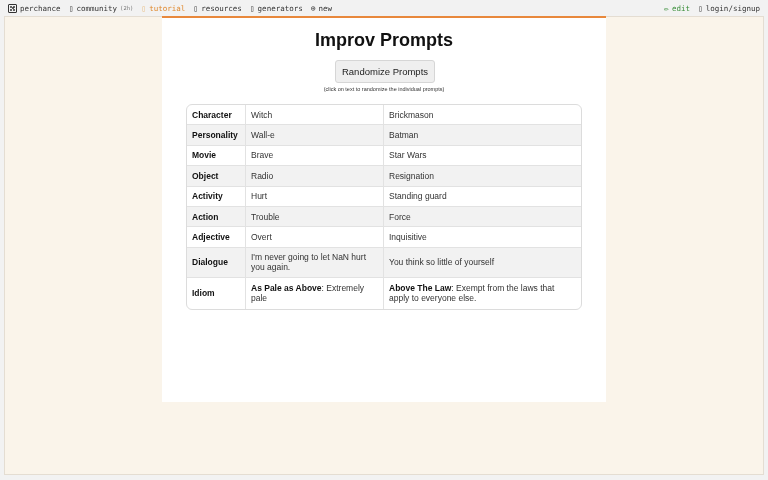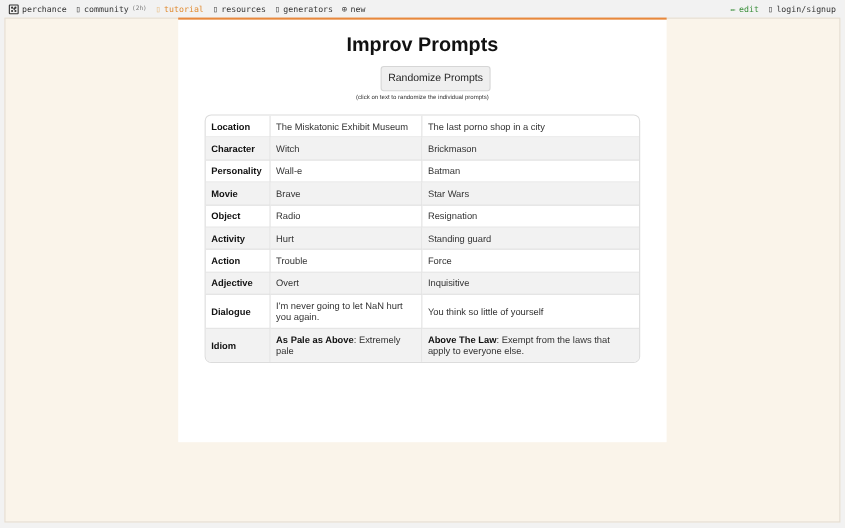--- a/index.html
+++ b/index.html
@@ -35,21 +35,21 @@
     .frame-accent { position: absolute; left: 162px; top: 16px; width: 444px; height: 2px; background: #e8883c; }
     .card {
       position: absolute; left: 162px; top: 18px; width: 444px; height: 384px;
       background: #ffffff;
     }
     .title {
       position: absolute; left: 0; top: 12px; width: 100%; text-align: center;
       font-size: 18px; font-weight: bold; color: #111;
     }
     .rand-btn {
-      position: absolute; left: 184px; top: 42px; width: 100px; height: 23px;
+      position: absolute; left: 173px; top: 42px; width: 100px; height: 23px;
       background: #efefef; border: 1px solid #d6d6d6; border-radius: 3px;
       font-family: "Liberation Sans", sans-serif; font-size: 9.5px; color: #222;
       cursor: pointer;
     }
     .hint {
       position: absolute; left: 0; top: 68px; width: 100%; text-align: center;
       font-size: 5.5px; color: #333;
     }
     .tbl {
       position: absolute; left: 24px; top: 86px; width: 396px;
@@ -124,25 +124,20 @@
 <div class="frame-accent"></div>
 
 <div class="card">
   <h1 class="title">Improv Prompts</h1>
   <button class="rand-btn">Randomize Prompts</button>
   <div class="hint">(click on text to randomize the individual prompts)</div>
 
   <table class="tbl">
     <tbody>
       <tr>
-        <td class="cat">Location</td>
-        <td class="c1">The Miskatonic Exhibit Museum</td>
-        <td class="c2">The last porno shop in a city</td>
-      </tr>
-      <tr>
         <td class="cat">Character</td>
         <td class="c1">Witch</td>
         <td class="c2">Brickmason</td>
       </tr>
       <tr>
         <td class="cat">Personality</td>
         <td class="c1">Wall-e</td>
         <td class="c2">Batman</td>
       </tr>
       <tr>

